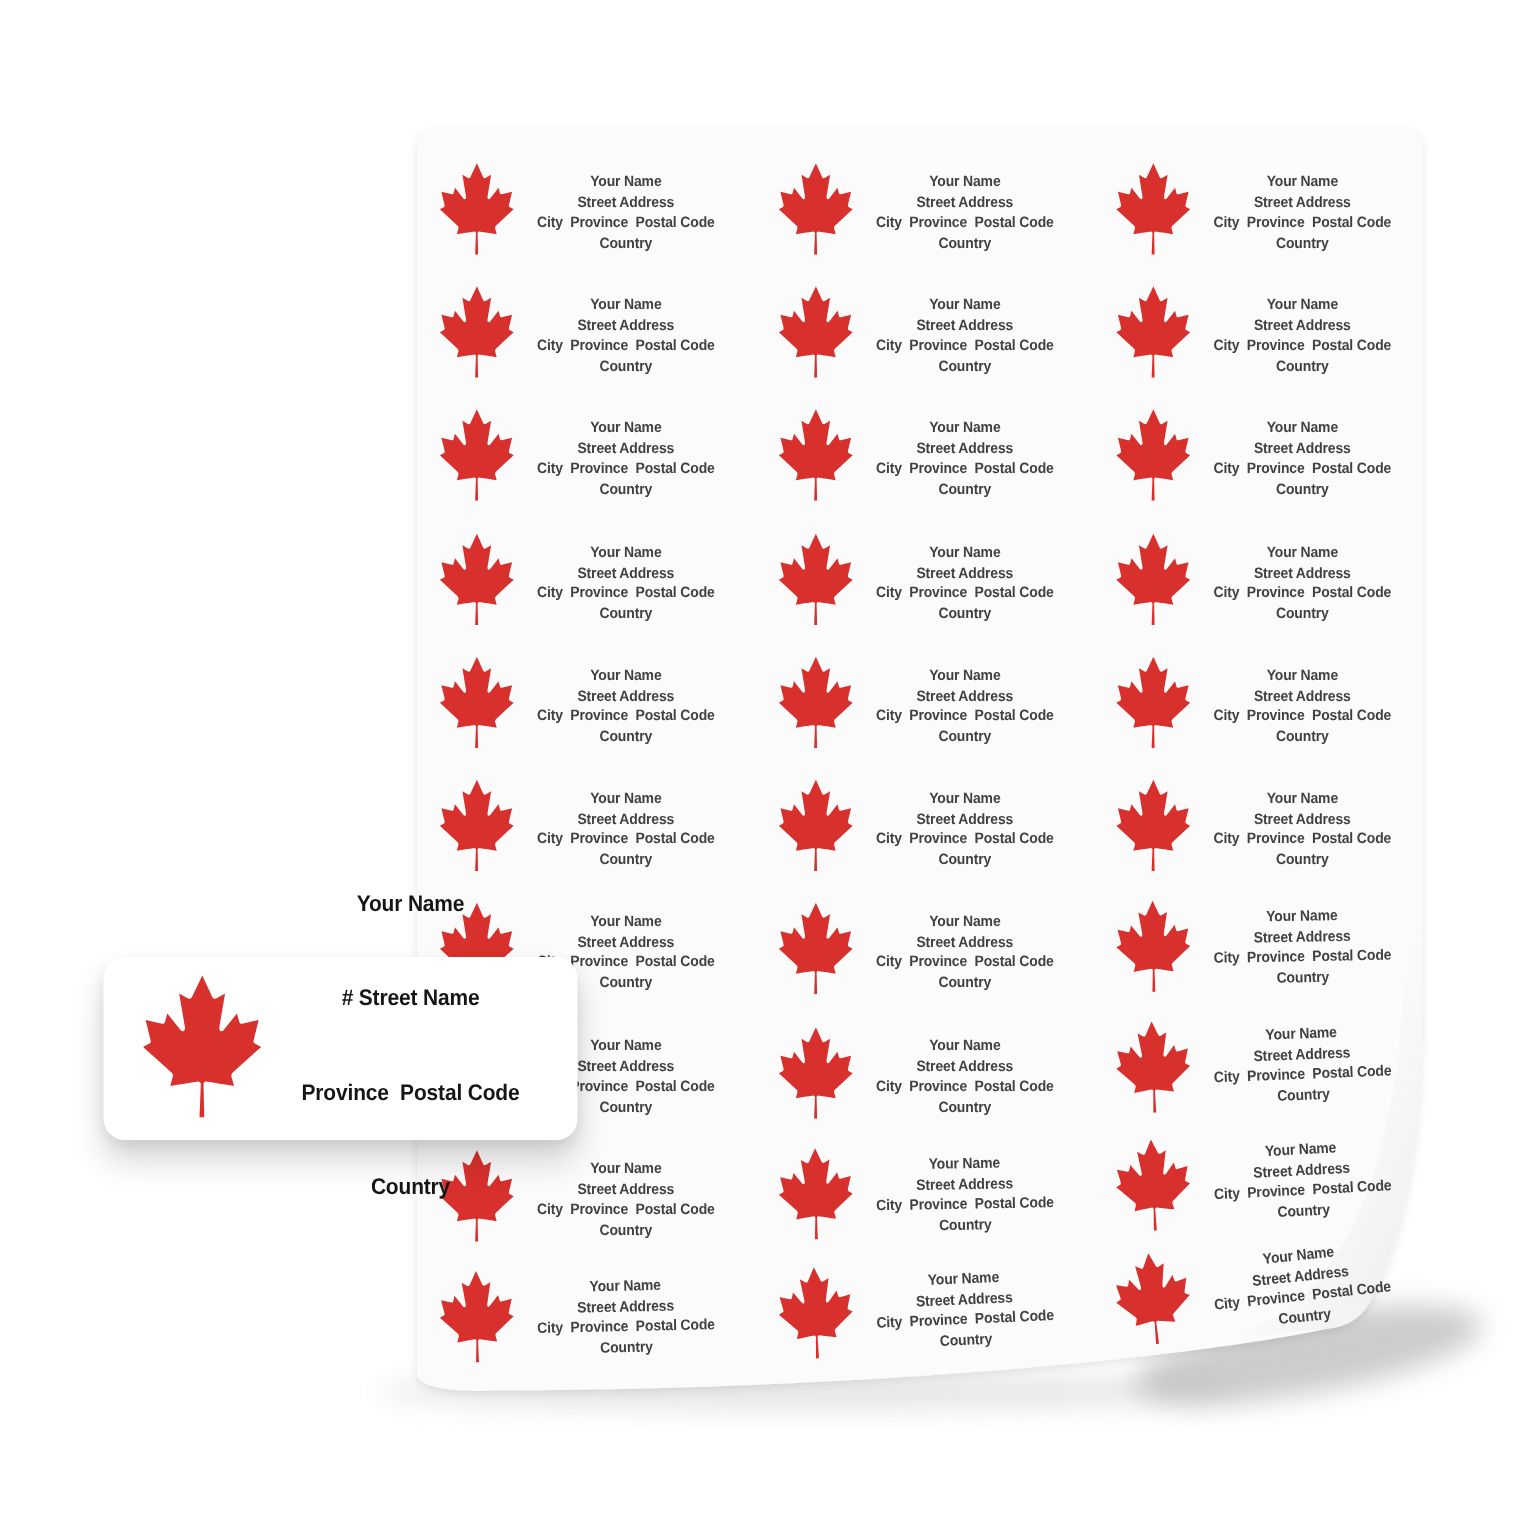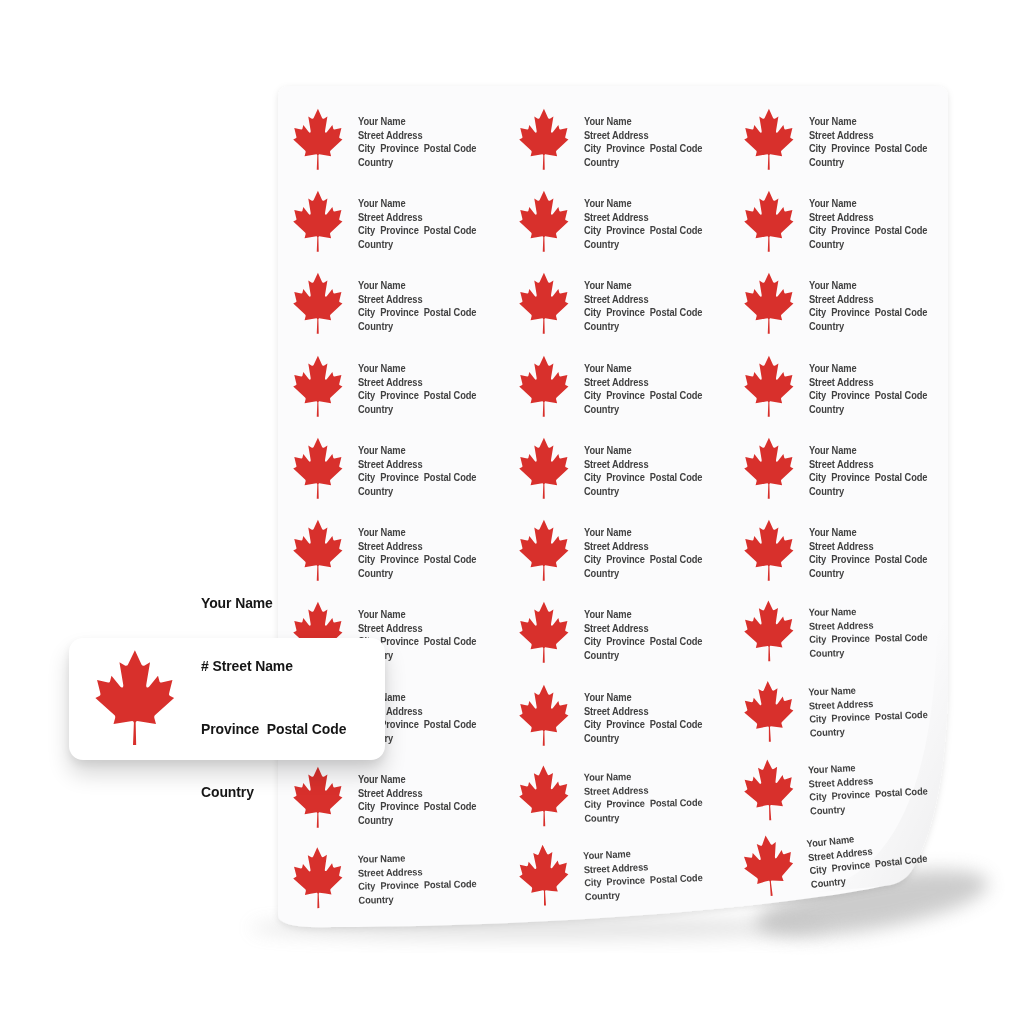--- a/index.html
+++ b/index.html
@@ -1,21 +1,21 @@
 <!DOCTYPE html>
 <html style="--page-bg: #ffffff; --leaf-red: #d8302c; --paper: #fbfbfc; --sheet-text: #414141; --callout-text: #161616; --callout-bg: #ffffff;"><head>
 <meta charset="utf-8">
 <style>
   html,body{margin:0;padding:0;}
   body{
     width:1024px;height:1024px;position:relative;overflow:hidden;
     background:var(--page-bg,#ffffff);
     font-family:"Liberation Sans", sans-serif;
   }
-  .stage{position:absolute;inset:0;}
+  .stage{position:absolute;inset:0;text-align:center;}
 
   
   svg.sheet-svg{position:absolute;left:0;top:0;width:1024px;height:1024px;display:block;}
 
   
   #label-grid{position:absolute;inset:0;}
   .label-cell{
     position:absolute;display:flex;align-items:flex-start;
     width:210px;height:64px;
   }

